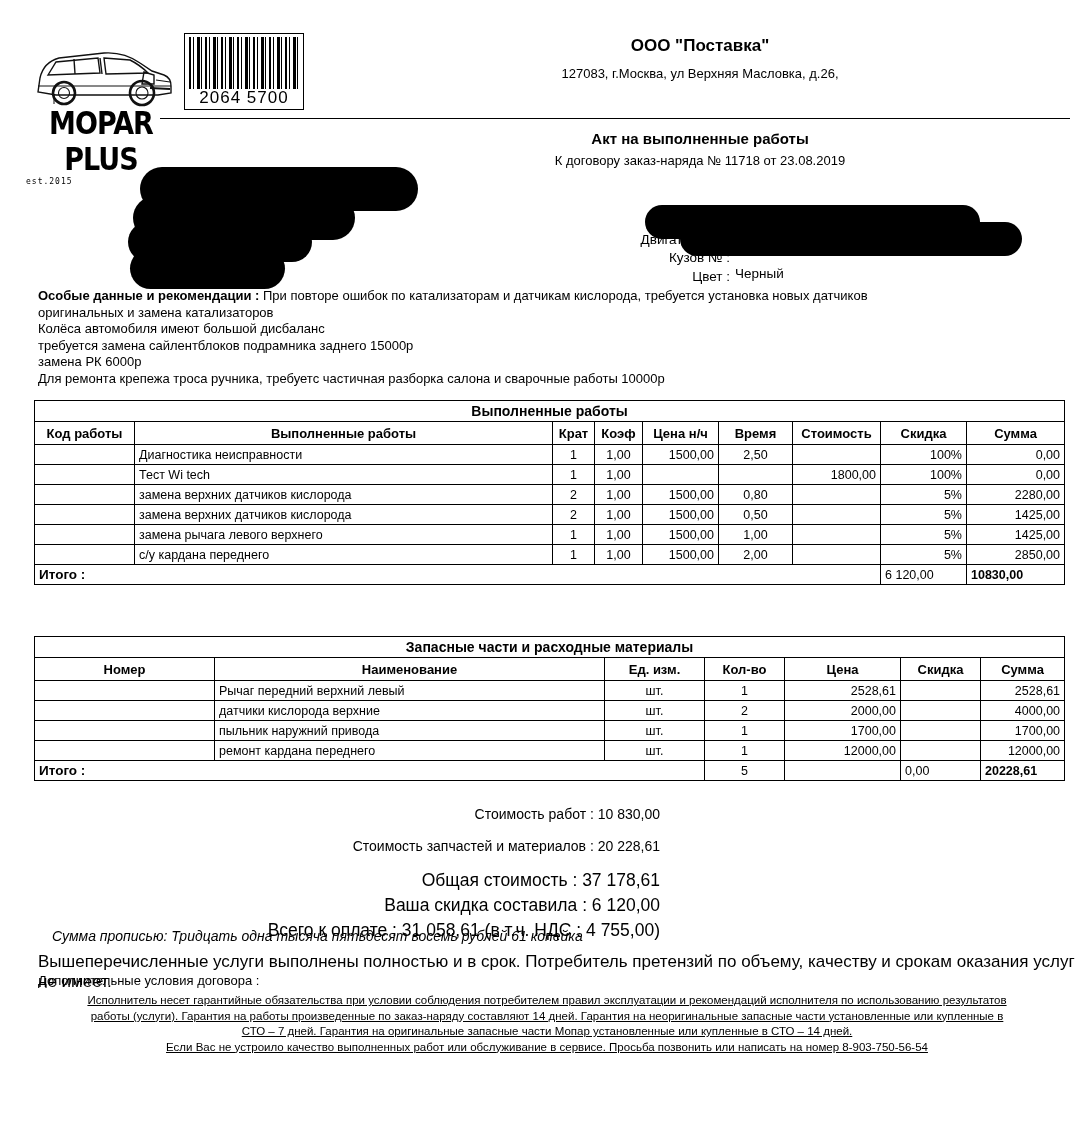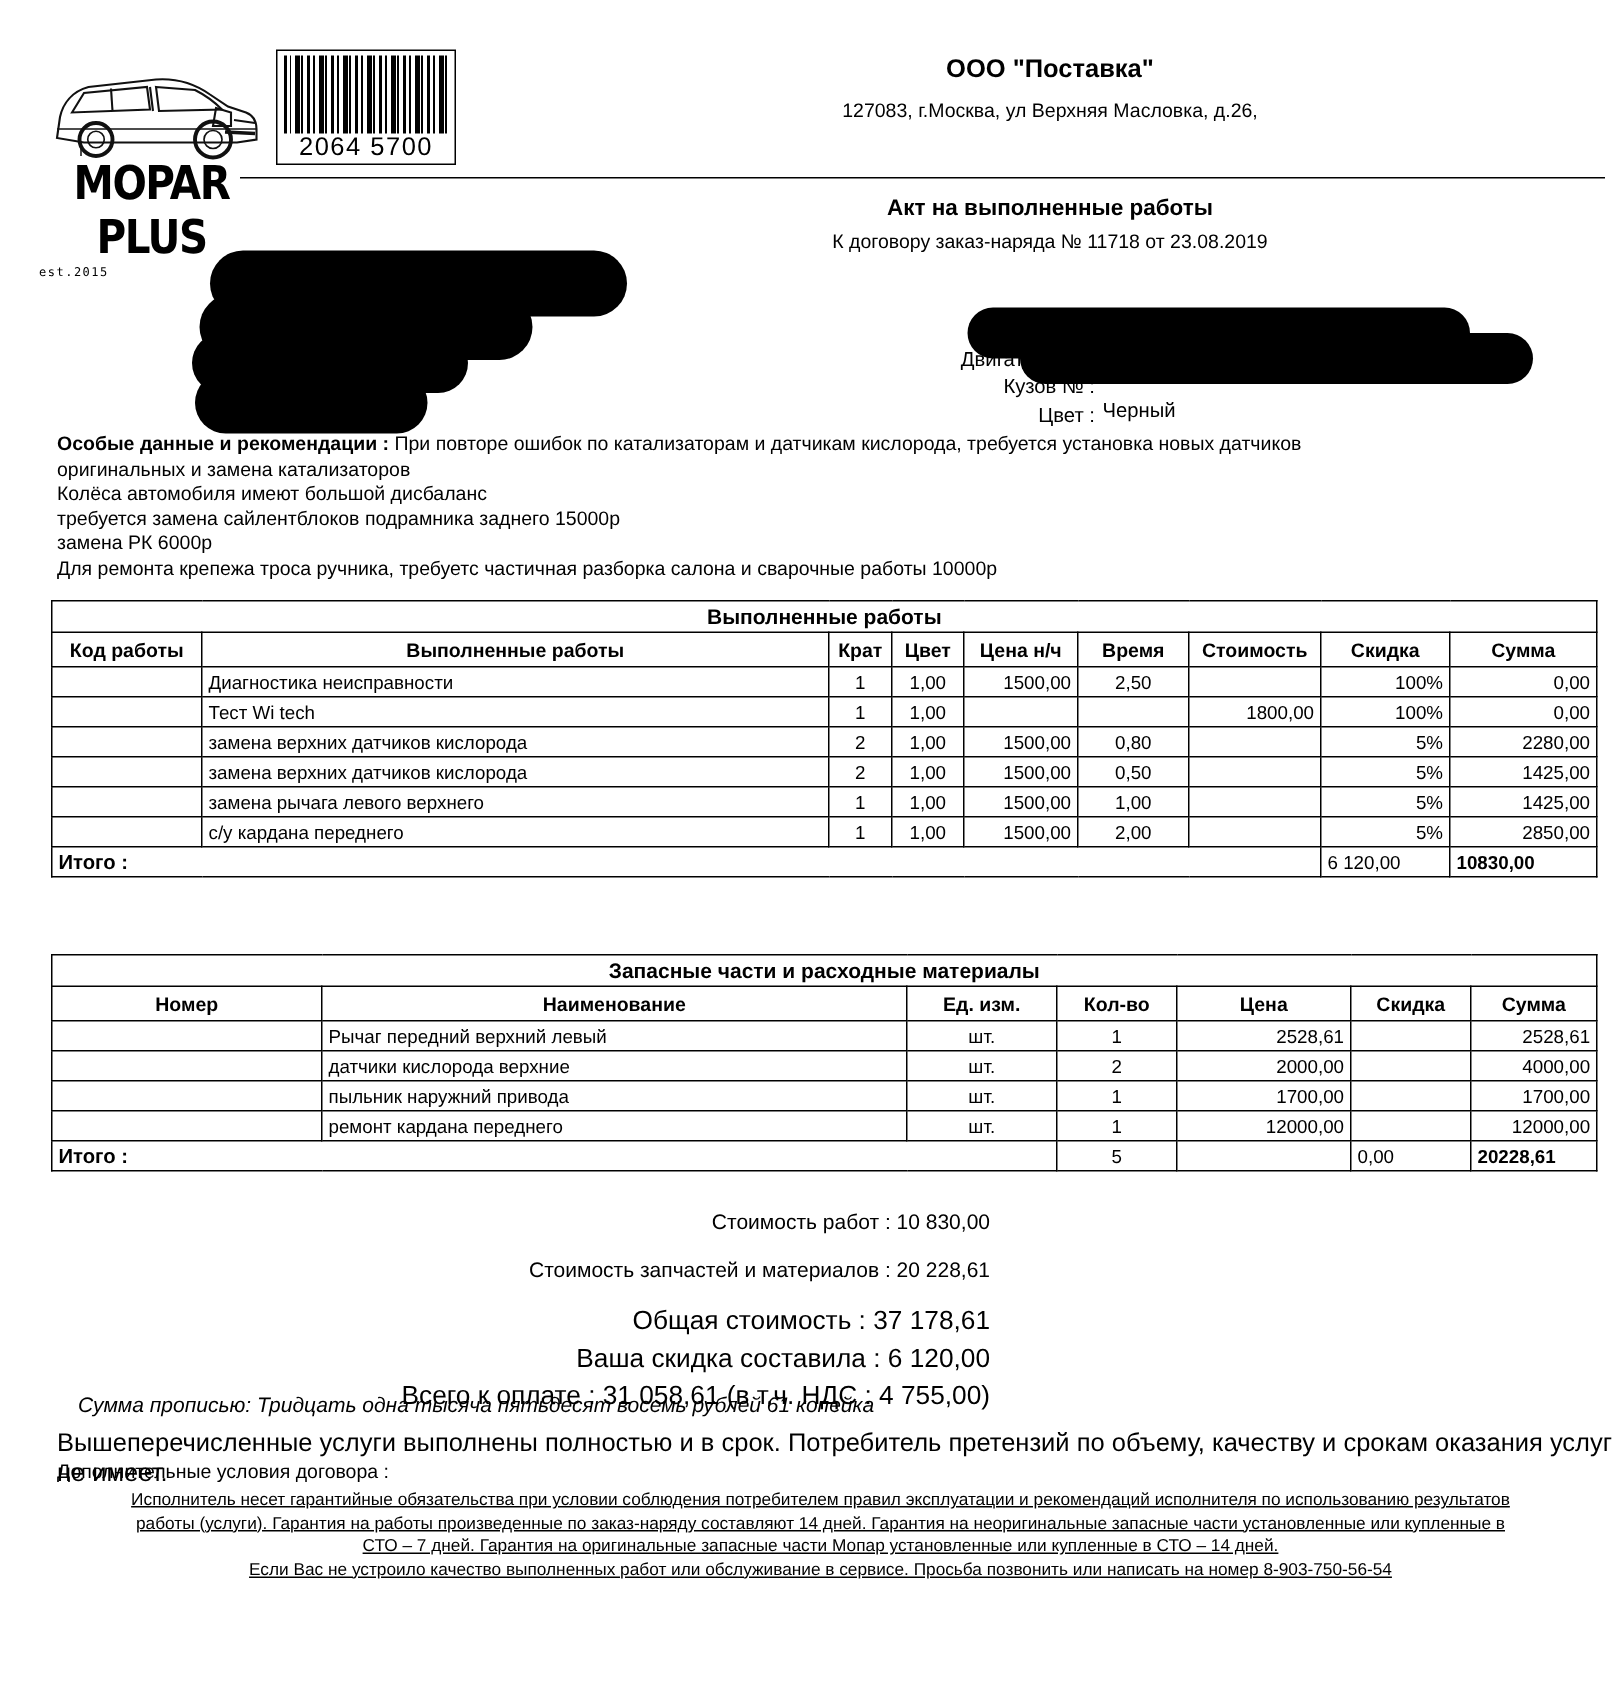--- a/index.html
+++ b/index.html
@@ -387,21 +387,21 @@
           <col style="width:98px">
       </colgroup>
       <tbody>
         <tr>
           <td class="tbl-caption" colspan="9">Выполненные работы</td>
         </tr>
         <tr>
           <th>Код работы</th>
           <th>Выполненные работы</th>
           <th>Крат</th>
-          <th>Цвет</th>
+          <th>Коэф</th>
           <th>Цена н/ч</th>
           <th>Время</th>
           <th>Стоимость</th>
           <th>Скидка</th>
           <th>Сумма</th>
         </tr>
 
         <tr>
           <td class="c"></td>
           <td class="l">Диагностика неисправности</td>

